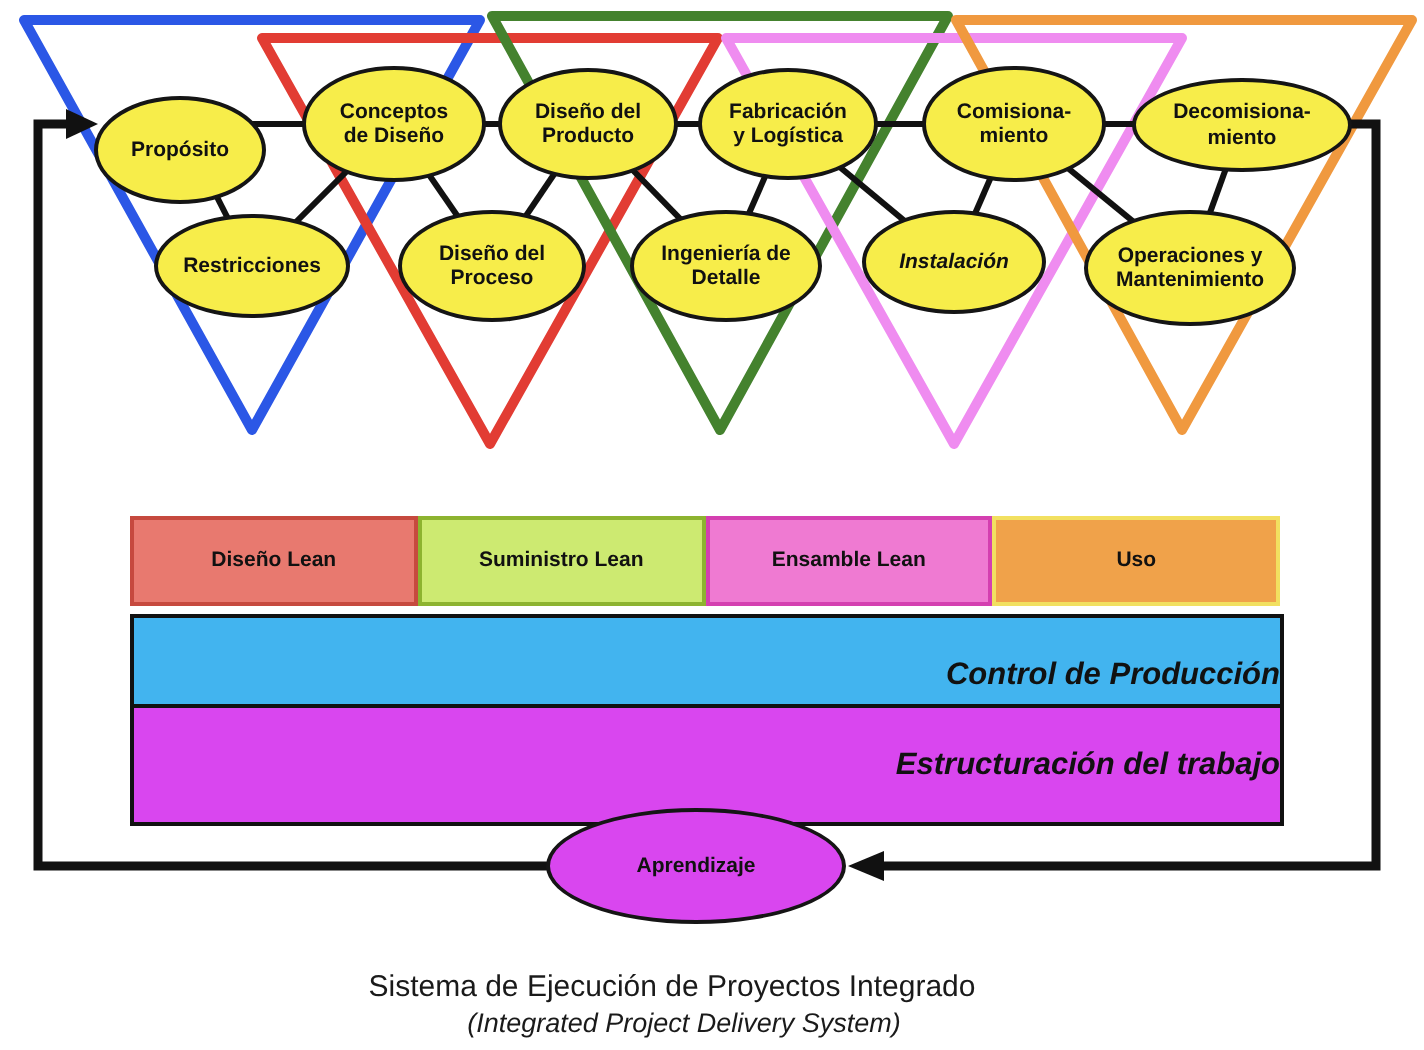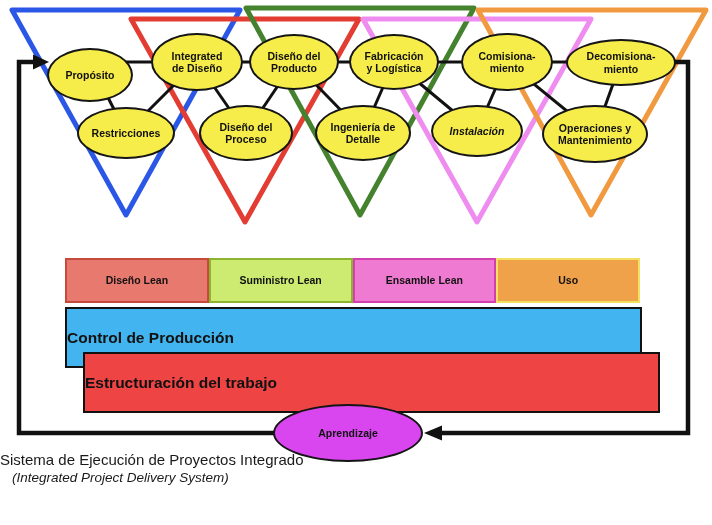--- a/index.html
+++ b/index.html
@@ -20,26 +20,26 @@
     display:flex; z-index:3;
   }
   .segment {
     flex:1 1 0; box-sizing:border-box; border:2px solid #000;
     display:flex; align-items:center; justify-content:center;
     text-align:center; font-weight:bold; font-size:10.5px; line-height:1.2; color:#111;
   }
   .segment .lbl { white-space:pre-line; }
   .wide-bar {
     position:absolute; left:65px; width:577px; height:61px; box-sizing:border-box;
-    border:2.5px solid #111; display:flex; align-items:center; justify-content:flex-start;
-    font-weight:bold; font-size:15.5px; color:#111; z-index:3;
+    border:2.5px solid #111; display:flex; align-items:center; justify-content:flex-end;
+    font-weight:bold; font-size:15.5px; color:#111; z-index:3;font-style:italic;
   }
   #production-bar { top:307px; }
   #work-bar { top:352px; }
-  #caption { position:absolute; left:0; top:451px; width:672px; z-index:3; color:#1a1a1a; }
+  #caption { position:absolute; left:0; top:485px; width:672px; text-align:center; z-index:3; color:#1a1a1a; }
   #caption .cap-title { font-size:15px; }
   #caption .cap-subtitle { font-size:13.5px; font-style:italic; margin-top:2px;padding-left:12px; }
 </style>
 </head>
 <body>
 
 <div id="stage">
 
   <svg id="canvas" width="712" height="525" viewBox="0 0 712 525">
 
@@ -74,21 +74,21 @@
       <polyline points="274,433 19,433 19,62 35,62"></polyline>
       <polygon points="424,433 442,425.5 442,440.5" fill="#111" stroke="none"></polygon>
       <polygon points="49,62 33,54.5 33,69.5" fill="#111" stroke="none"></polygon>
     </g>
   </svg>
 
   <div class="ellipse" style="left: 47px; top: 48px; width: 86px; height: 54px; background-color: rgb(247, 237, 74);">
     <span class="lbl">Propósito</span>
   </div>
   <div class="ellipse" style="left: 151px; top: 33px; width: 92px; height: 58px; background-color: rgb(247, 237, 74);">
-    <span class="lbl">Integrated
+    <span class="lbl">Conceptos
 de Diseño</span>
   </div>
   <div class="ellipse" style="left: 249px; top: 34px; width: 90px; height: 56px; background-color: rgb(247, 237, 74);">
     <span class="lbl">Diseño del
 Producto</span>
   </div>
   <div class="ellipse" style="left: 349px; top: 34px; width: 90px; height: 56px; background-color: rgb(247, 237, 74);">
     <span class="lbl">Fabricación
 y Logística</span>
   </div>
@@ -131,21 +131,21 @@
       <span class="lbl">Ensamble Lean</span>
     </div>
     <div class="segment" style="background-color: rgb(240, 162, 74); border-color: rgb(242, 224, 96);">
       <span class="lbl">Uso</span>
     </div>
   </div>
 
   <div class="wide-bar" id="production-bar" style="background-color: rgb(66, 180, 239);">
     <span>Control de Producción</span>
   </div>
-  <div class="wide-bar" id="work-bar" style="background-color: #ef4444; margin-left: 18px;">
+  <div class="wide-bar" id="work-bar" style="background-color: #d946ef;">
     <span>Estructuración del trabajo</span>
   </div>
 
   <div class="ellipse" style="left: 273px; top: 404px; width: 150px; height: 58px; background-color: #d946ef;">
     <span class="lbl">Aprendizaje</span>
   </div>
 
   <div id="caption">
     <div class="cap-title">Sistema de Ejecución de Proyectos Integrado</div>
     <div class="cap-subtitle">(Integrated Project Delivery System)</div>

